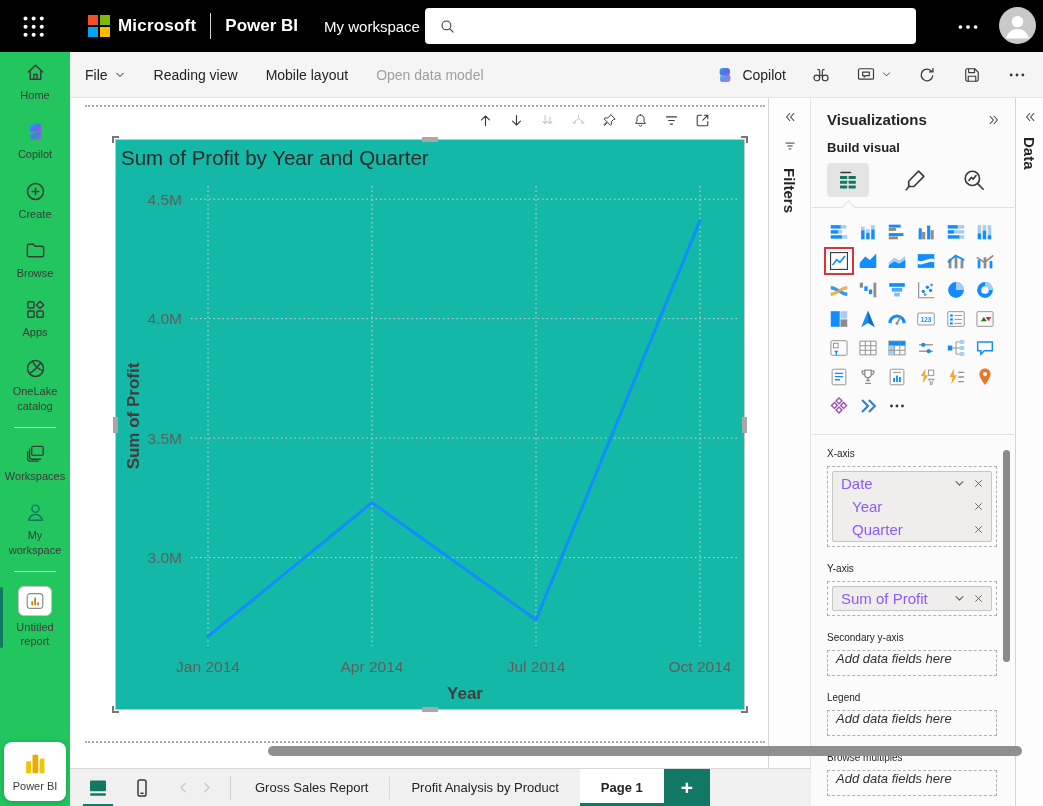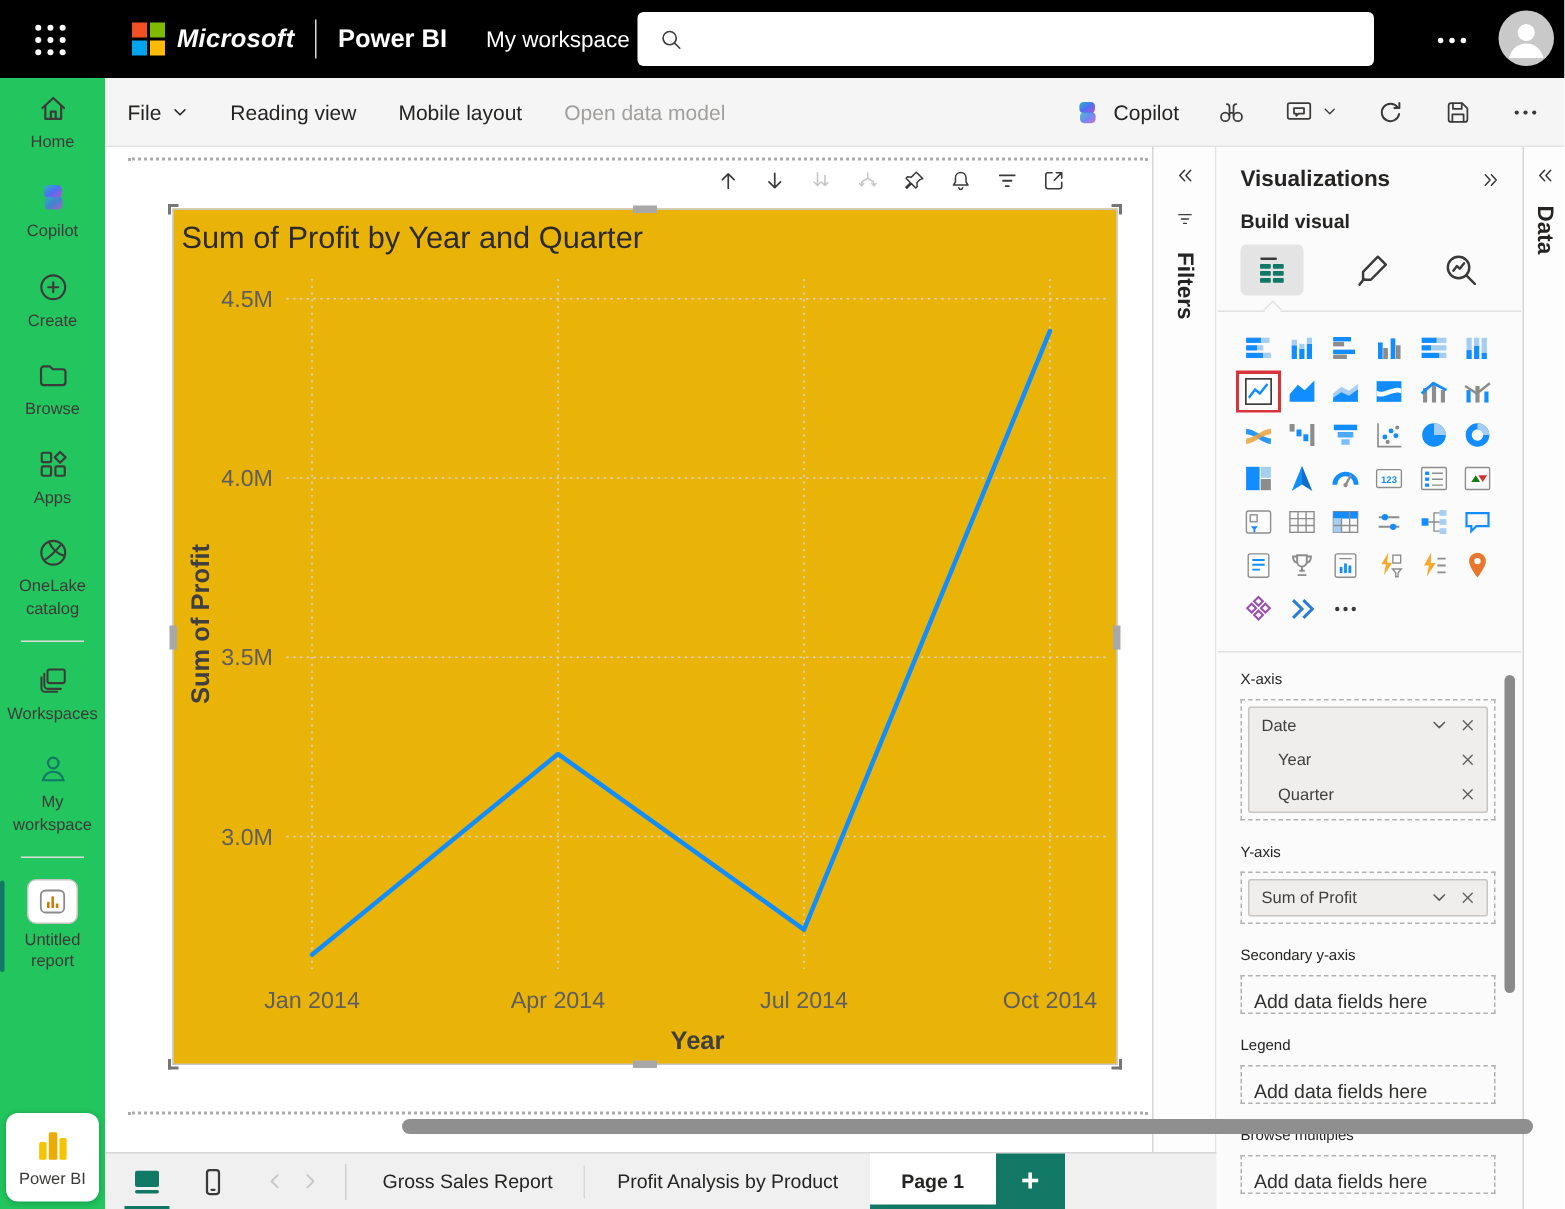--- a/index.html
+++ b/index.html
@@ -4,21 +4,21 @@
 <style>
   * { margin:0; padding:0; box-sizing:border-box; }
   html,body { width:1043px; height:806px; overflow:hidden; }
   body { font-family:"Liberation Sans", sans-serif; position:relative; background:#fff; color:#252423; }
   svg { display:block; }
 
   
   .topbar { position:absolute; left:0; top:0; width:1043px; height:52px; background:#000; display:flex; align-items:center; color:#fff; z-index:20; }
   .waffle { width:30px; height:30px; margin-left:18px; cursor:pointer; }
   .waffle svg { width:30px; height:30px; }
-  .mslogo { display:flex; align-items:center; gap:8px; margin-left:40px; cursor:pointer;font-style:italic; }
+  .mslogo { display:flex; align-items:center; gap:8px; margin-left:40px; cursor:pointer; }
   .mssq { display:grid; grid-template-columns:10px 10px; grid-template-rows:10px 10px; gap:2px; }
   .mssq i { display:block; }
   .ms-name { font-size:17px; font-weight:700; letter-spacing:.2px; }
   .tb-div { width:1px; height:26px; background:rgba(255,255,255,.85); margin:0 14px; }
   .app-name { font-size:17px; font-weight:700; }
   .ws-name { font-size:15px; margin-left:26px; font-weight:400; }
   .searchbox { position:absolute; left:425px; top:8px; width:491px; height:36px; background:#fff; border-radius:4px; display:flex; align-items:center; padding-left:14px; gap:9px; }
   .searchbox svg { width:17px; height:17px; color:#3b3a39; }
   .searchbox input { border:none; outline:none; font-size:15px; width:420px; font-family:"Liberation Sans",sans-serif; color:#252423; background:transparent; }
   .searchbox input::placeholder { color:#605e5c; }
@@ -53,21 +53,21 @@
   .nav-item.sel::before { content:""; position:absolute; left:0; top:10px; bottom:10px; width:3px; background:#117865; border-radius:2px; }
   .nav-div { width:42px; height:1px; background:#E1DFDD; margin:5px auto; }
   .pbi-card { position:absolute; left:4px; bottom:5px; width:62px; height:59px; background:#fff; border-radius:8px; box-shadow:0 1px 5px rgba(0,0,0,.22); display:flex; flex-direction:column; align-items:center; justify-content:center; gap:3px; cursor:pointer; }
   .pbi-card svg { width:26px; height:26px; }
   .pbi-card span { font-size:11px; color:#3B3A39; }
 
   
   .canvas { position:absolute; left:70px; top:98px; width:698px; height:670px; background:#fff; }
   .dotline { position:absolute; left:15px; width:680px; border-top:2px dotted #ABABAB; height:0; }
   .dotline.top { top:7px; } .dotline.bottom { top:643px; }
-  .visual { position:absolute; left:45px; top:41px; width:630px; height:571px; background:#eab308; border:1px solid #C6C6C6;text-decoration:underline; }
+  .visual { position:absolute; left:45px; top:41px; width:630px; height:571px; background:#14b8a6; border:1px solid #C6C6C6;text-decoration:underline; }
   .vh { position:absolute; top:-28px; right:2px; display:flex; gap:14px; align-items:center; }
   .vh .vhi { width:17px; height:17px; color:#3B3A39; cursor:pointer; }
   .vh .vhi svg { width:17px; height:17px; }
   .vh .vhi.dis { color:#C8C6C4; cursor:default; }
   .hnd { position:absolute; }
   .hnd.c { width:7px; height:7px; border:2px solid #767676; }
   .hnd.tl { left:-4px; top:-4px; border-right:none; border-bottom:none; }
   .hnd.tr { right:-4px; top:-4px; border-left:none; border-bottom:none; }
   .hnd.bl { left:-4px; bottom:-4px; border-right:none; border-top:none; }
   .hnd.br { right:-4px; bottom:-4px; border-left:none; border-top:none; }
@@ -99,26 +99,26 @@
   .vp-divider { position:relative; border-bottom:1px solid #E1E1E1; margin:0 1px; }
   .vp-divider .caret { position:absolute; left:32px; top:-5px; width:9px; height:9px; background:#FBFBFB; border-left:1px solid #E1E1E1; border-top:1px solid #E1E1E1; transform:rotate(45deg); }
   .gallery { display:grid; grid-template-columns:repeat(6,1fr); padding:12px 14px 8px 15px; row-gap:5px; }
   .gcell { width:26px; height:24px; display:flex; align-items:center; justify-content:center; cursor:pointer; }
   .gcell svg { width:22px; height:22px; }
   .gcell.sel { box-shadow:0 0 0 2px #D8353B; }
   .gdiv { border-bottom:1px solid #E1E1E1; margin:8px 1px 0; }
   .well-label { font-size:10px; color:#252423; padding:13px 16px 7px; }
   .well { margin:0 18px 3px 16px; border:1px dashed #B3B1AD; padding:4px; background:transparent; }
   .pill-group { background:#EFEEED; border:1px solid #C8C6C4; border-radius:2px; }
-  .pill-row { display:flex; align-items:center; height:23px; padding:0 7px 0 8px; font-size:11px; color:#404040; cursor:pointer;justify-content:center; }
+  .pill-row { display:flex; align-items:center; height:23px; padding:0 7px 0 8px; font-size:15px; color:#8b5cf6; cursor:pointer;justify-content:center; }
   .pill-row.indent { padding-left:19px; }
   .pill-row .sp { flex:1; }
   .pill-ic { width:11px; height:11px; color:#605E5C; margin-left:8px; cursor:pointer; }
   .pill-ic svg { width:11px; height:11px; }
-  .well.empty { height:26px; display:flex; align-items:flex-end; padding:0 8px; font-size:13px; color:#323130; cursor:pointer; }
+  .well.empty { height:26px; display:flex; align-items:flex-start; padding:0 8px; font-size:13px; color:#323130; cursor:pointer;font-style:italic; }
   .vp-scroll { position:absolute; right:5px; top:352px; width:7px; height:212px; background:#8A8A8A; border-radius:4px; cursor:pointer; }
 
   
   .dstrip { position:absolute; left:1015px; top:98px; width:28px; height:708px; background:#FDFDFD; border-left:1px solid #D6D6D6; display:flex; flex-direction:column; align-items:center; padding-top:12px; gap:13px; z-index:12; }
   .dstrip .sicon { width:14px; height:14px; color:#3B3A39; cursor:pointer; }
 
   
   .bbar { position:absolute; left:70px; top:768px; width:741px; height:38px; background:#F0F0F0; border-top:1px solid #D6D6D6; display:flex; align-items:center; z-index:13; }
   .view-ic { position:relative; width:24px; height:24px; margin-left:16px; cursor:pointer; color:#3B3A39; }
   .view-ic svg { width:24px; height:24px; }

